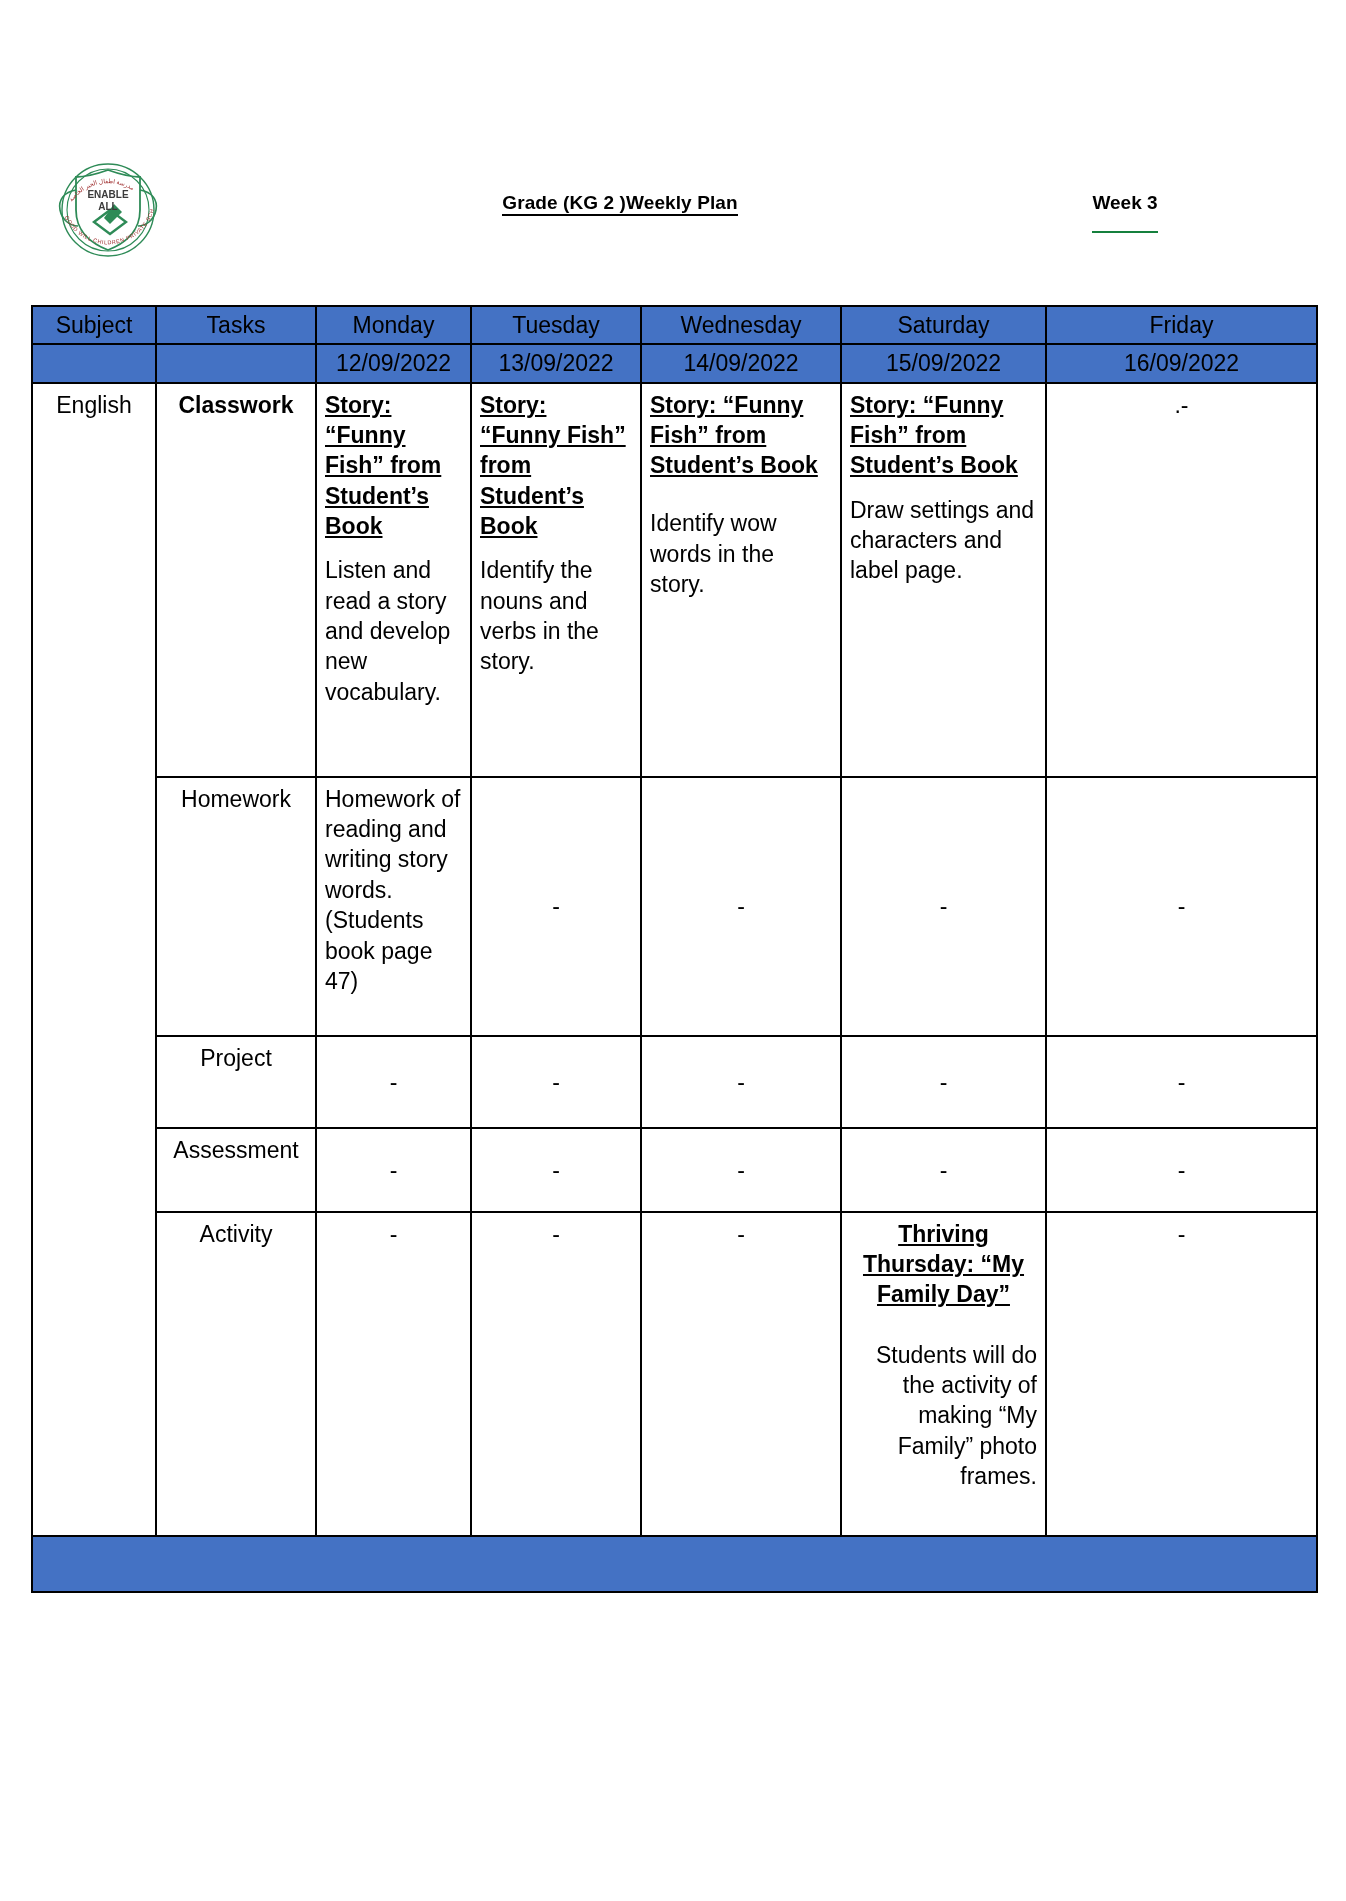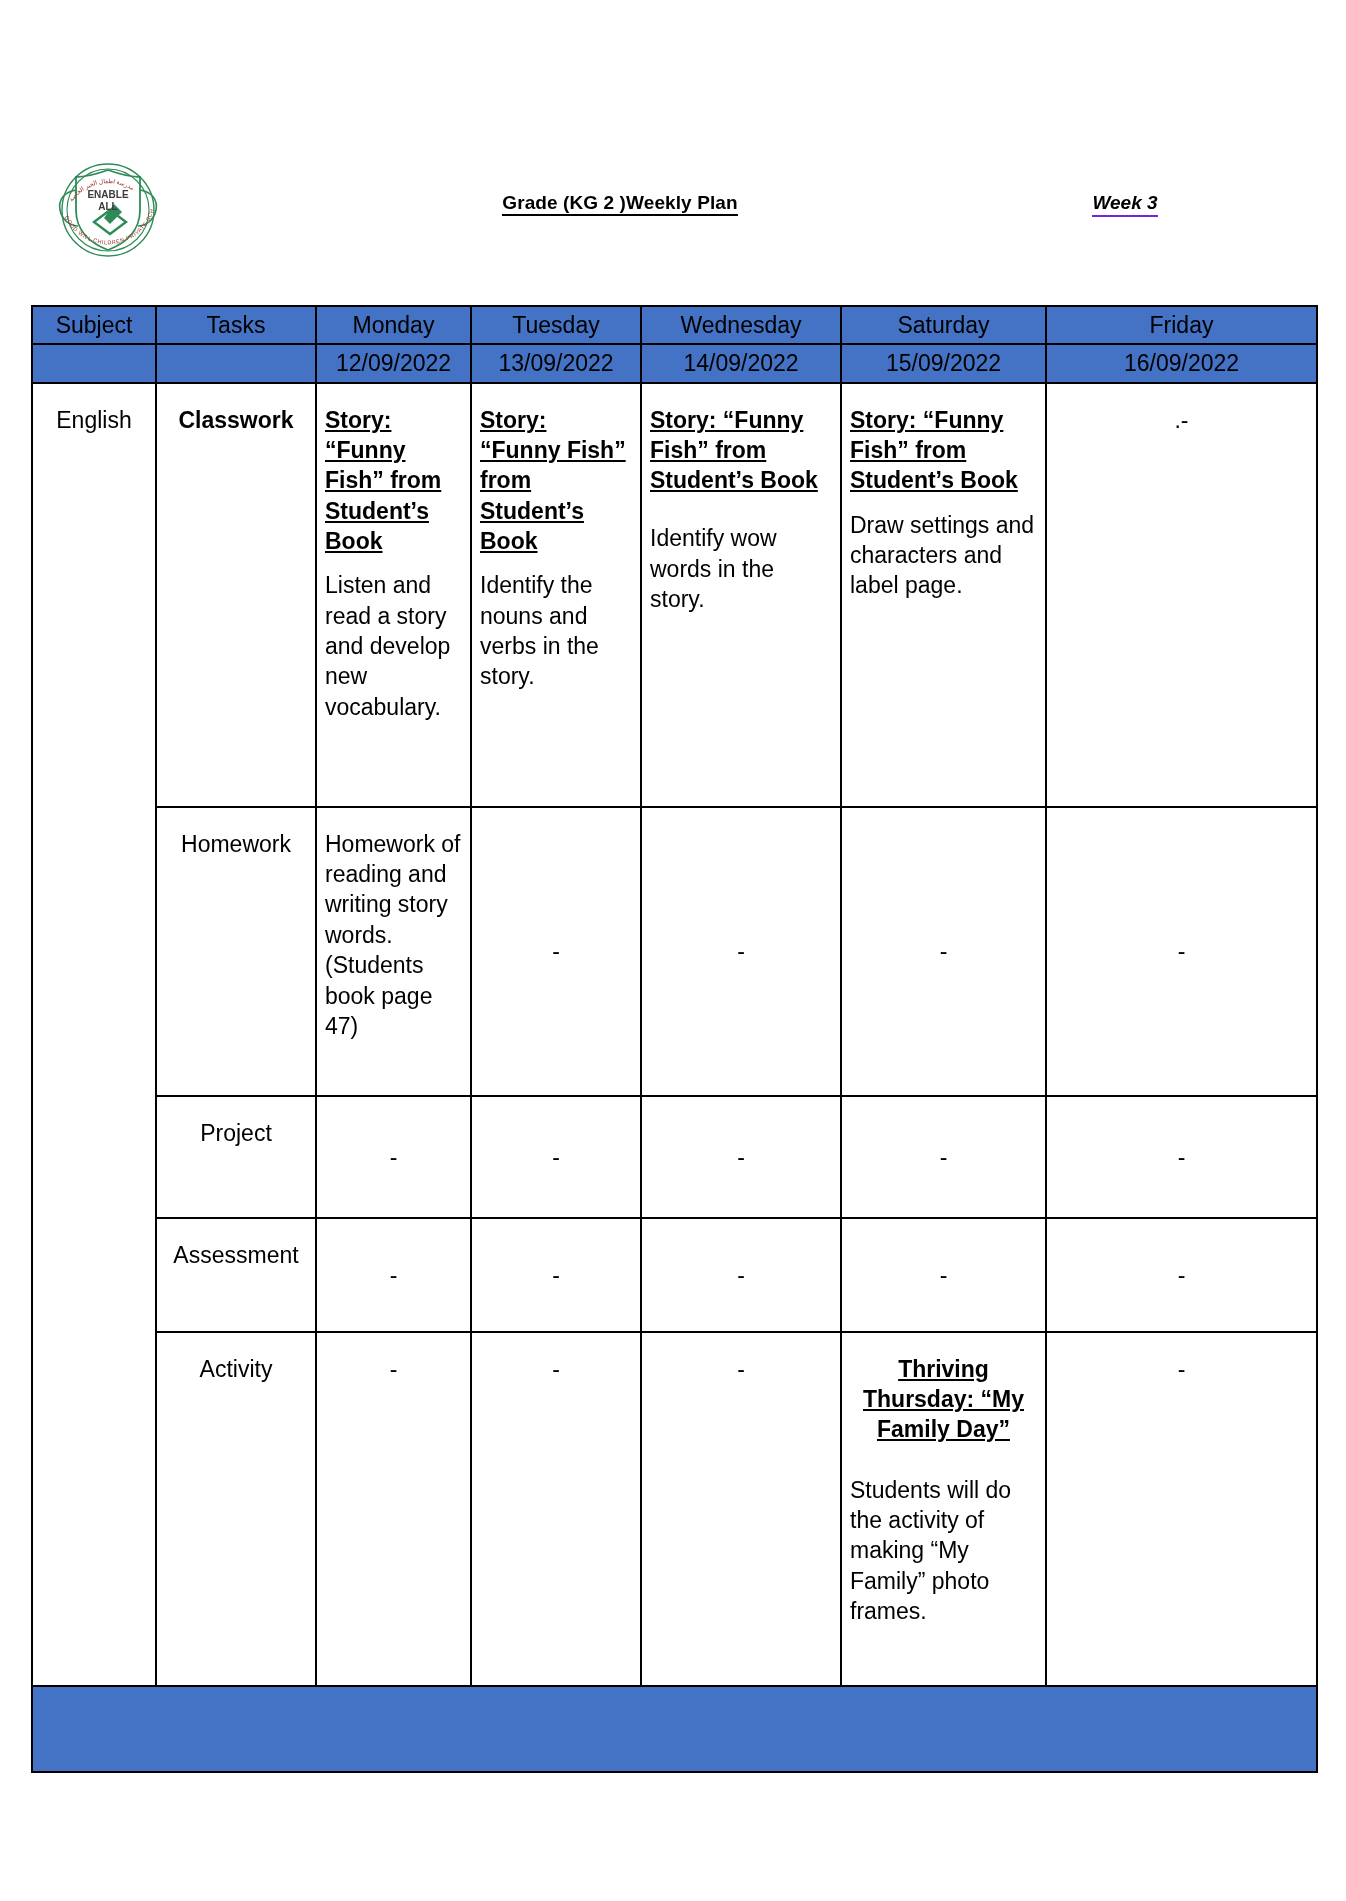--- a/index.html
+++ b/index.html
@@ -60,38 +60,37 @@
   .header-week {
     position: absolute;
     left: 1000px;
     top: 52px;
     width: 250px;
     text-align: center;
     font-size: 19px;
     font-weight: bold;
   }
   .header-week span {
-    border-bottom: 2px solid #6d28d9;
-    padding-bottom: 2px;
-    font-style: italic;
+    border-bottom: 2px solid #15803d;
+    padding-bottom: 18px;
   }
 
   
   table.plan {
     position: absolute;
     left: 31px;
     top: 305px;
     width: 1285px;
     border-collapse: collapse;
     table-layout: fixed;
     font-size: 23px;
   }
   table.plan td {
     border: 2px solid #000000;
-    padding: 21px 8px;
+    padding: 6px 8px;
     vertical-align: top;
     line-height: 1.32;
     word-wrap: break-word;
   }
 
   
   col.c-subject   { width: 124px; }
   col.c-tasks     { width: 160px; }
   col.c-mon       { width: 155px; }
   col.c-tue       { width: 170px; }
@@ -146,21 +145,21 @@
 
   .activity-title {
     display: block;
     font-weight: bold;
     text-align: center;
     text-decoration: underline;
     text-underline-offset: 2px;
   }
   .activity-body {
     display: block;
-    text-align: left;
+    text-align: right;
     margin-top: 1.3em;
   }
 
   .friday-classwork {
     text-align: center;
     vertical-align: middle;
   }
 
   
   tr.blue-bar td {

